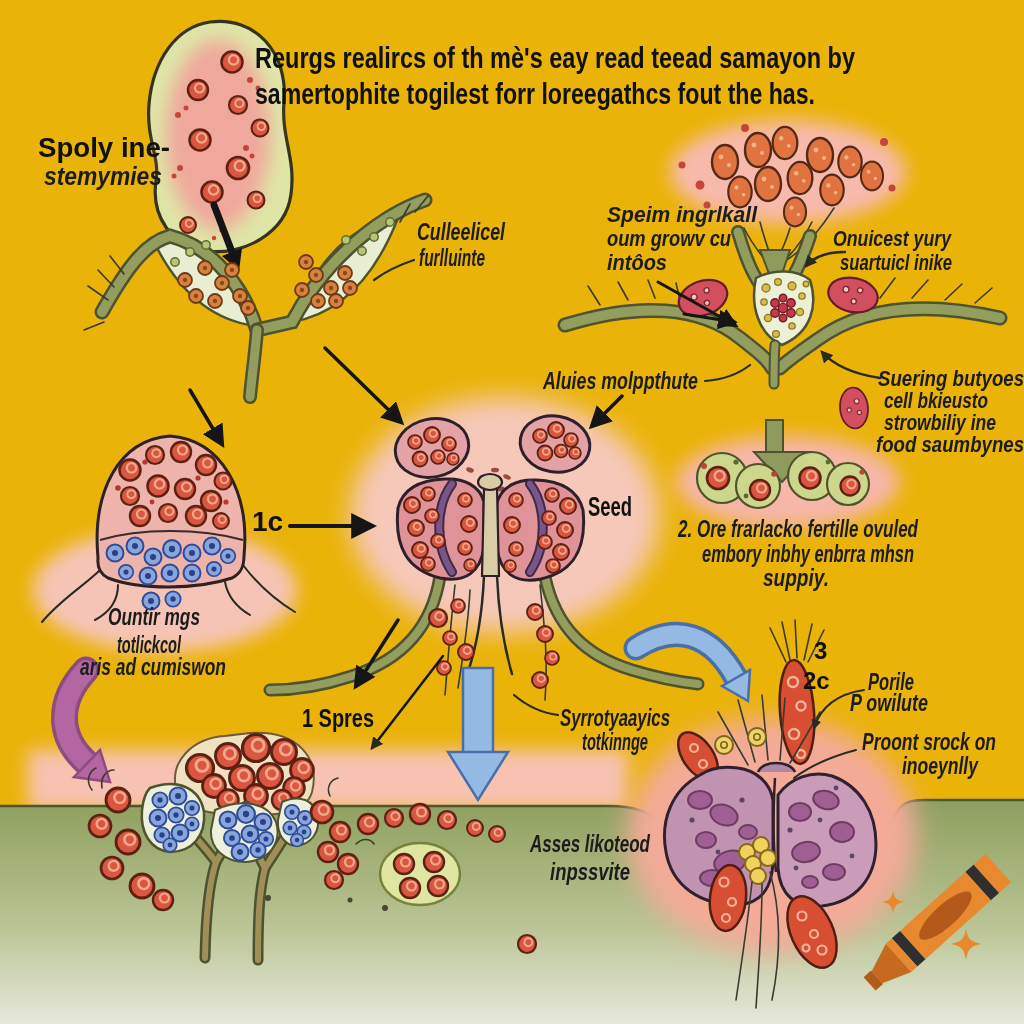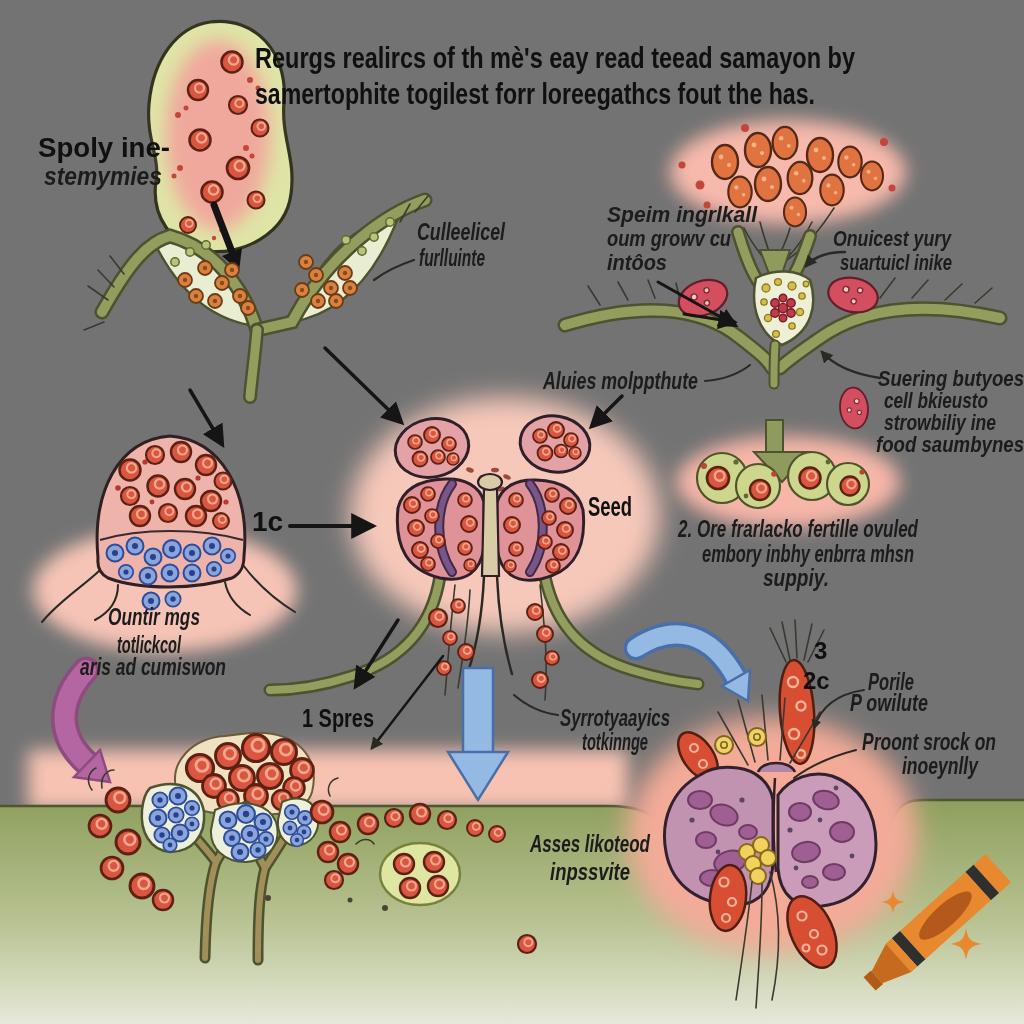--- a/index.html
+++ b/index.html
@@ -1,16 +1,16 @@
 <!DOCTYPE html>
 <html><head>
 <meta charset="utf-8">
 <style>
   html,body{margin:0;padding:0;background:#fff}
-  #stage{width:1024px;height:1024px;position:relative;background:#737373;overflow:hidden}
+  #stage{width:1024px;height:1024px;position:relative;background:#eab308;overflow:hidden}
   svg{display:block}
   .tb{font-family:"Liberation Sans",sans-serif;font-weight:bold;fill:#101010}
   .ti{font-family:"Liberation Sans",sans-serif;font-weight:bold;font-style:italic;fill:#1c1c1c}
   .arr{stroke:#151515;fill:none;stroke-linecap:round}
   .con{stroke:#2a2a25;fill:none;stroke-linecap:round}
   .bo{fill:none;stroke:#4d5230;stroke-linecap:round}
   .bi{fill:none;stroke:#939e5e;stroke-linecap:round}
   .hair{stroke:#3a3a30;stroke-width:1.6;fill:none;stroke-linecap:round}
 </style>
 </head>

